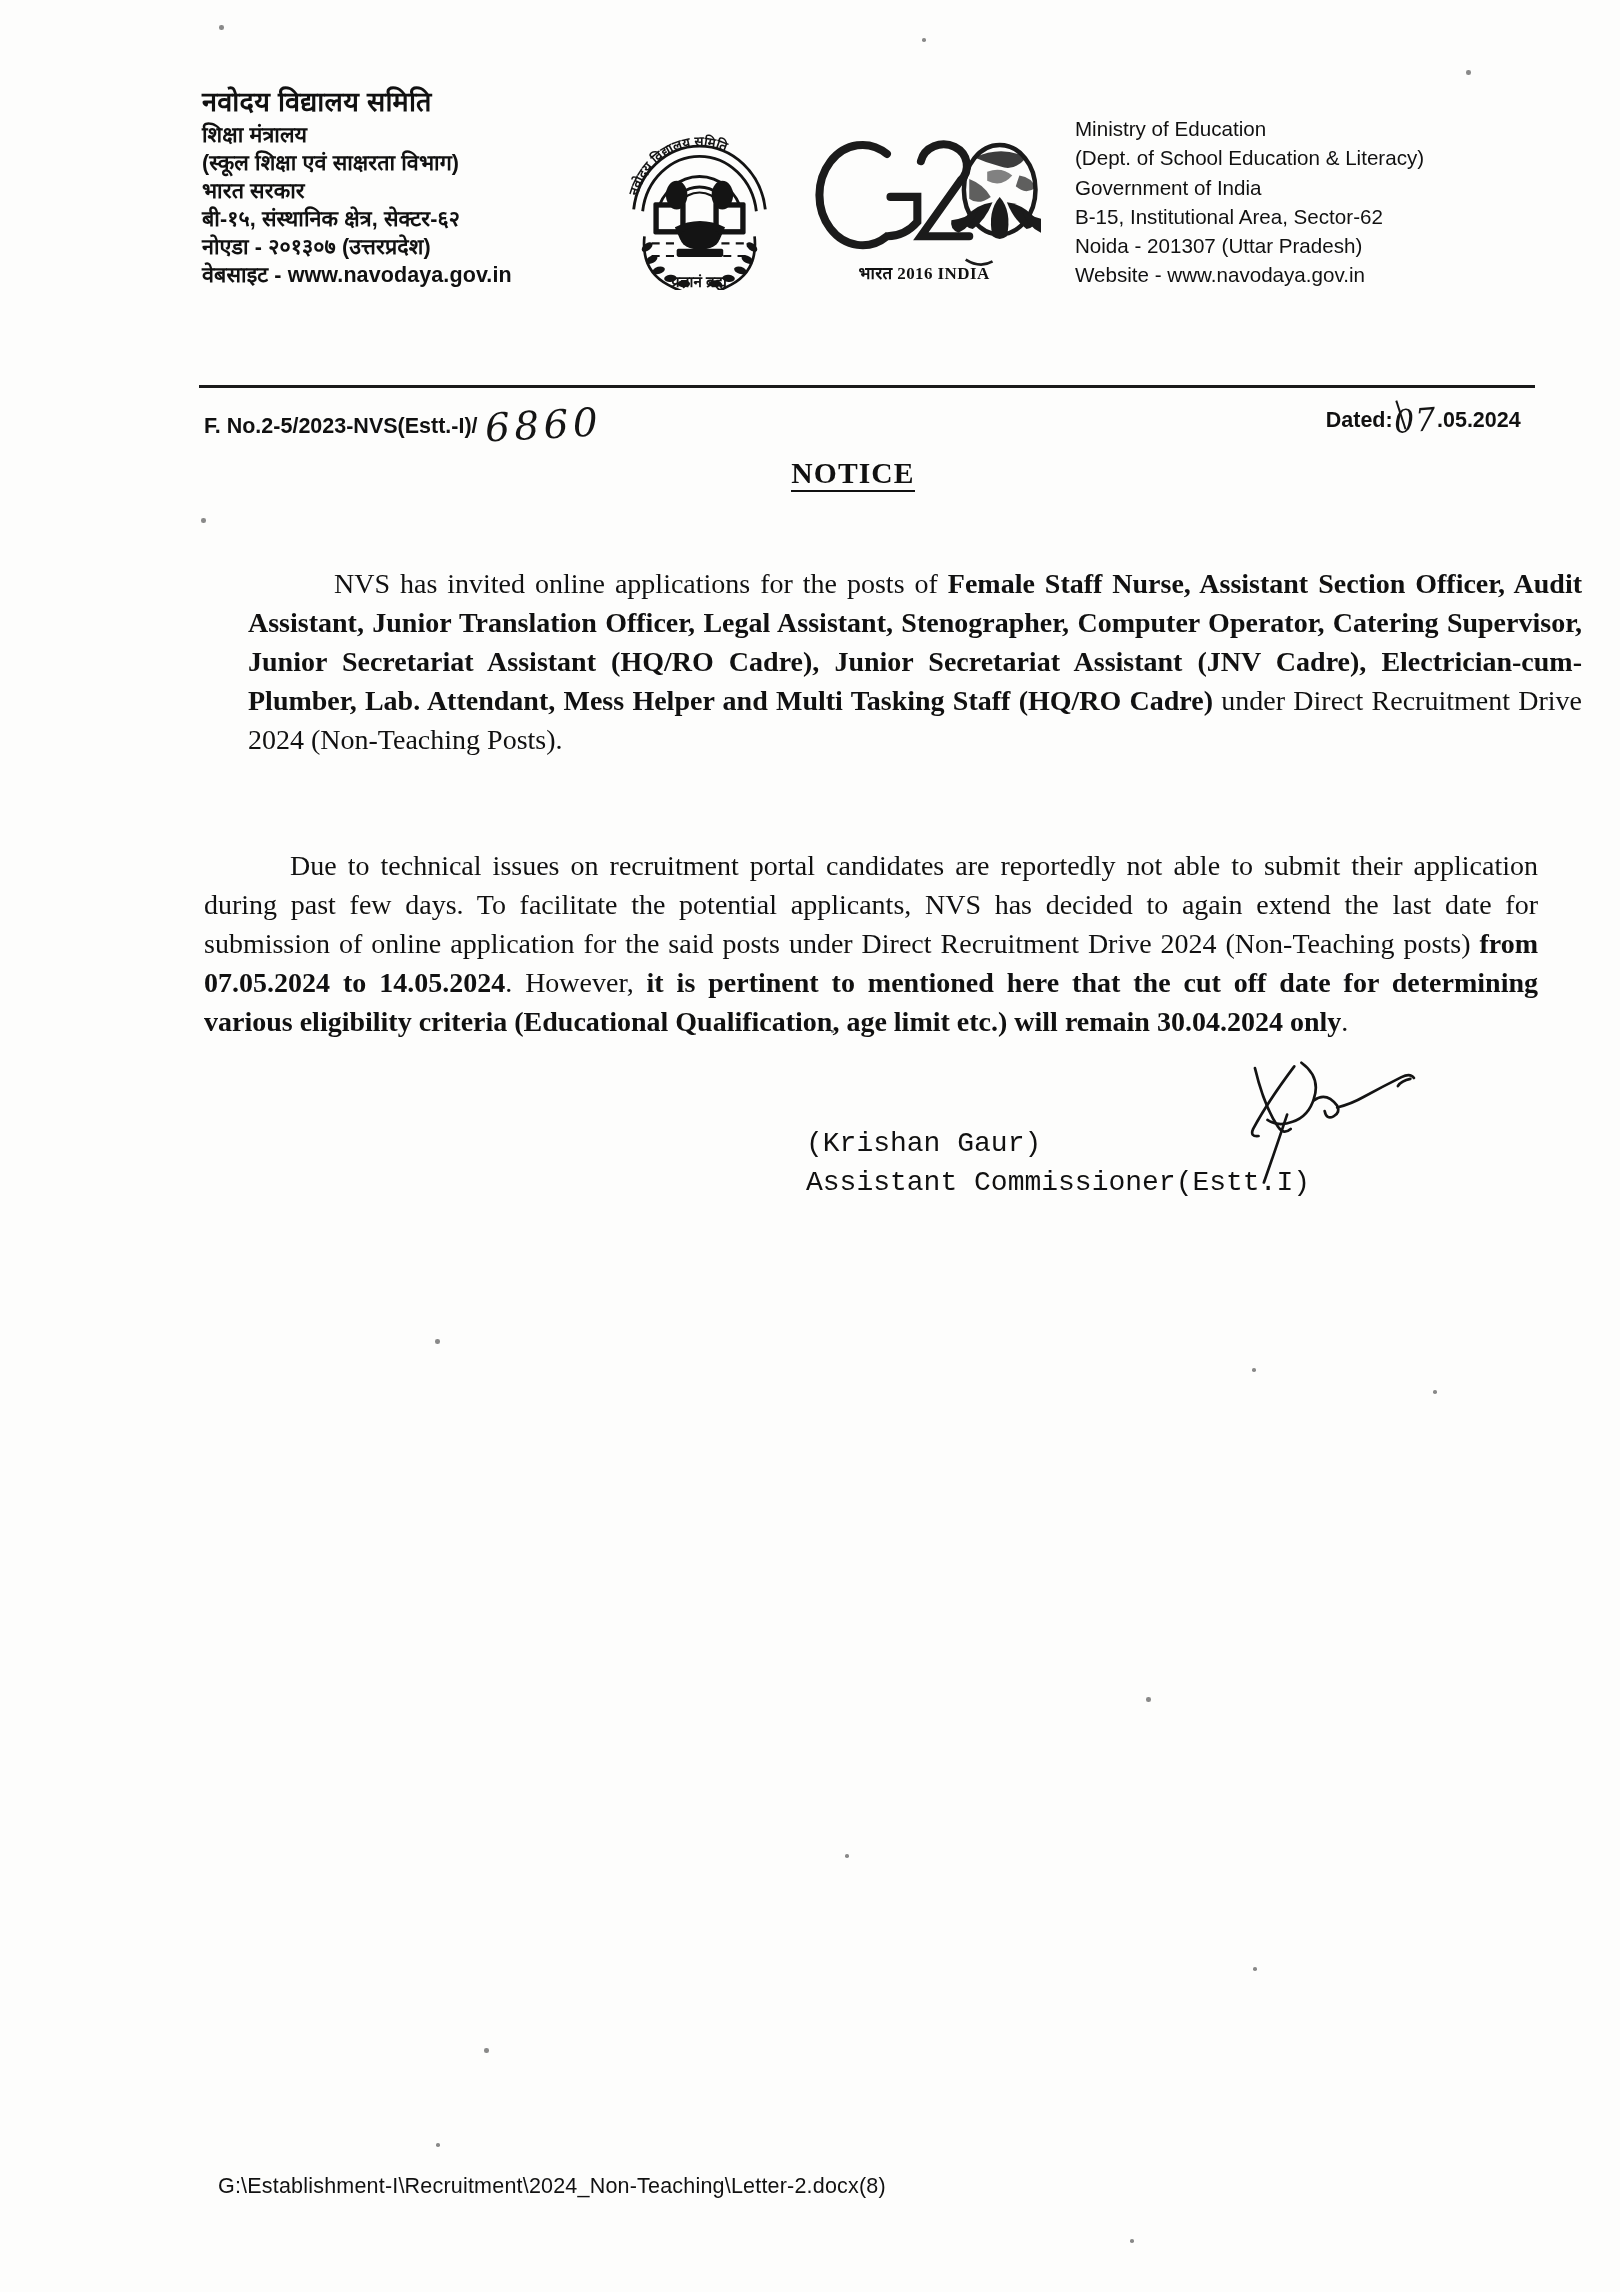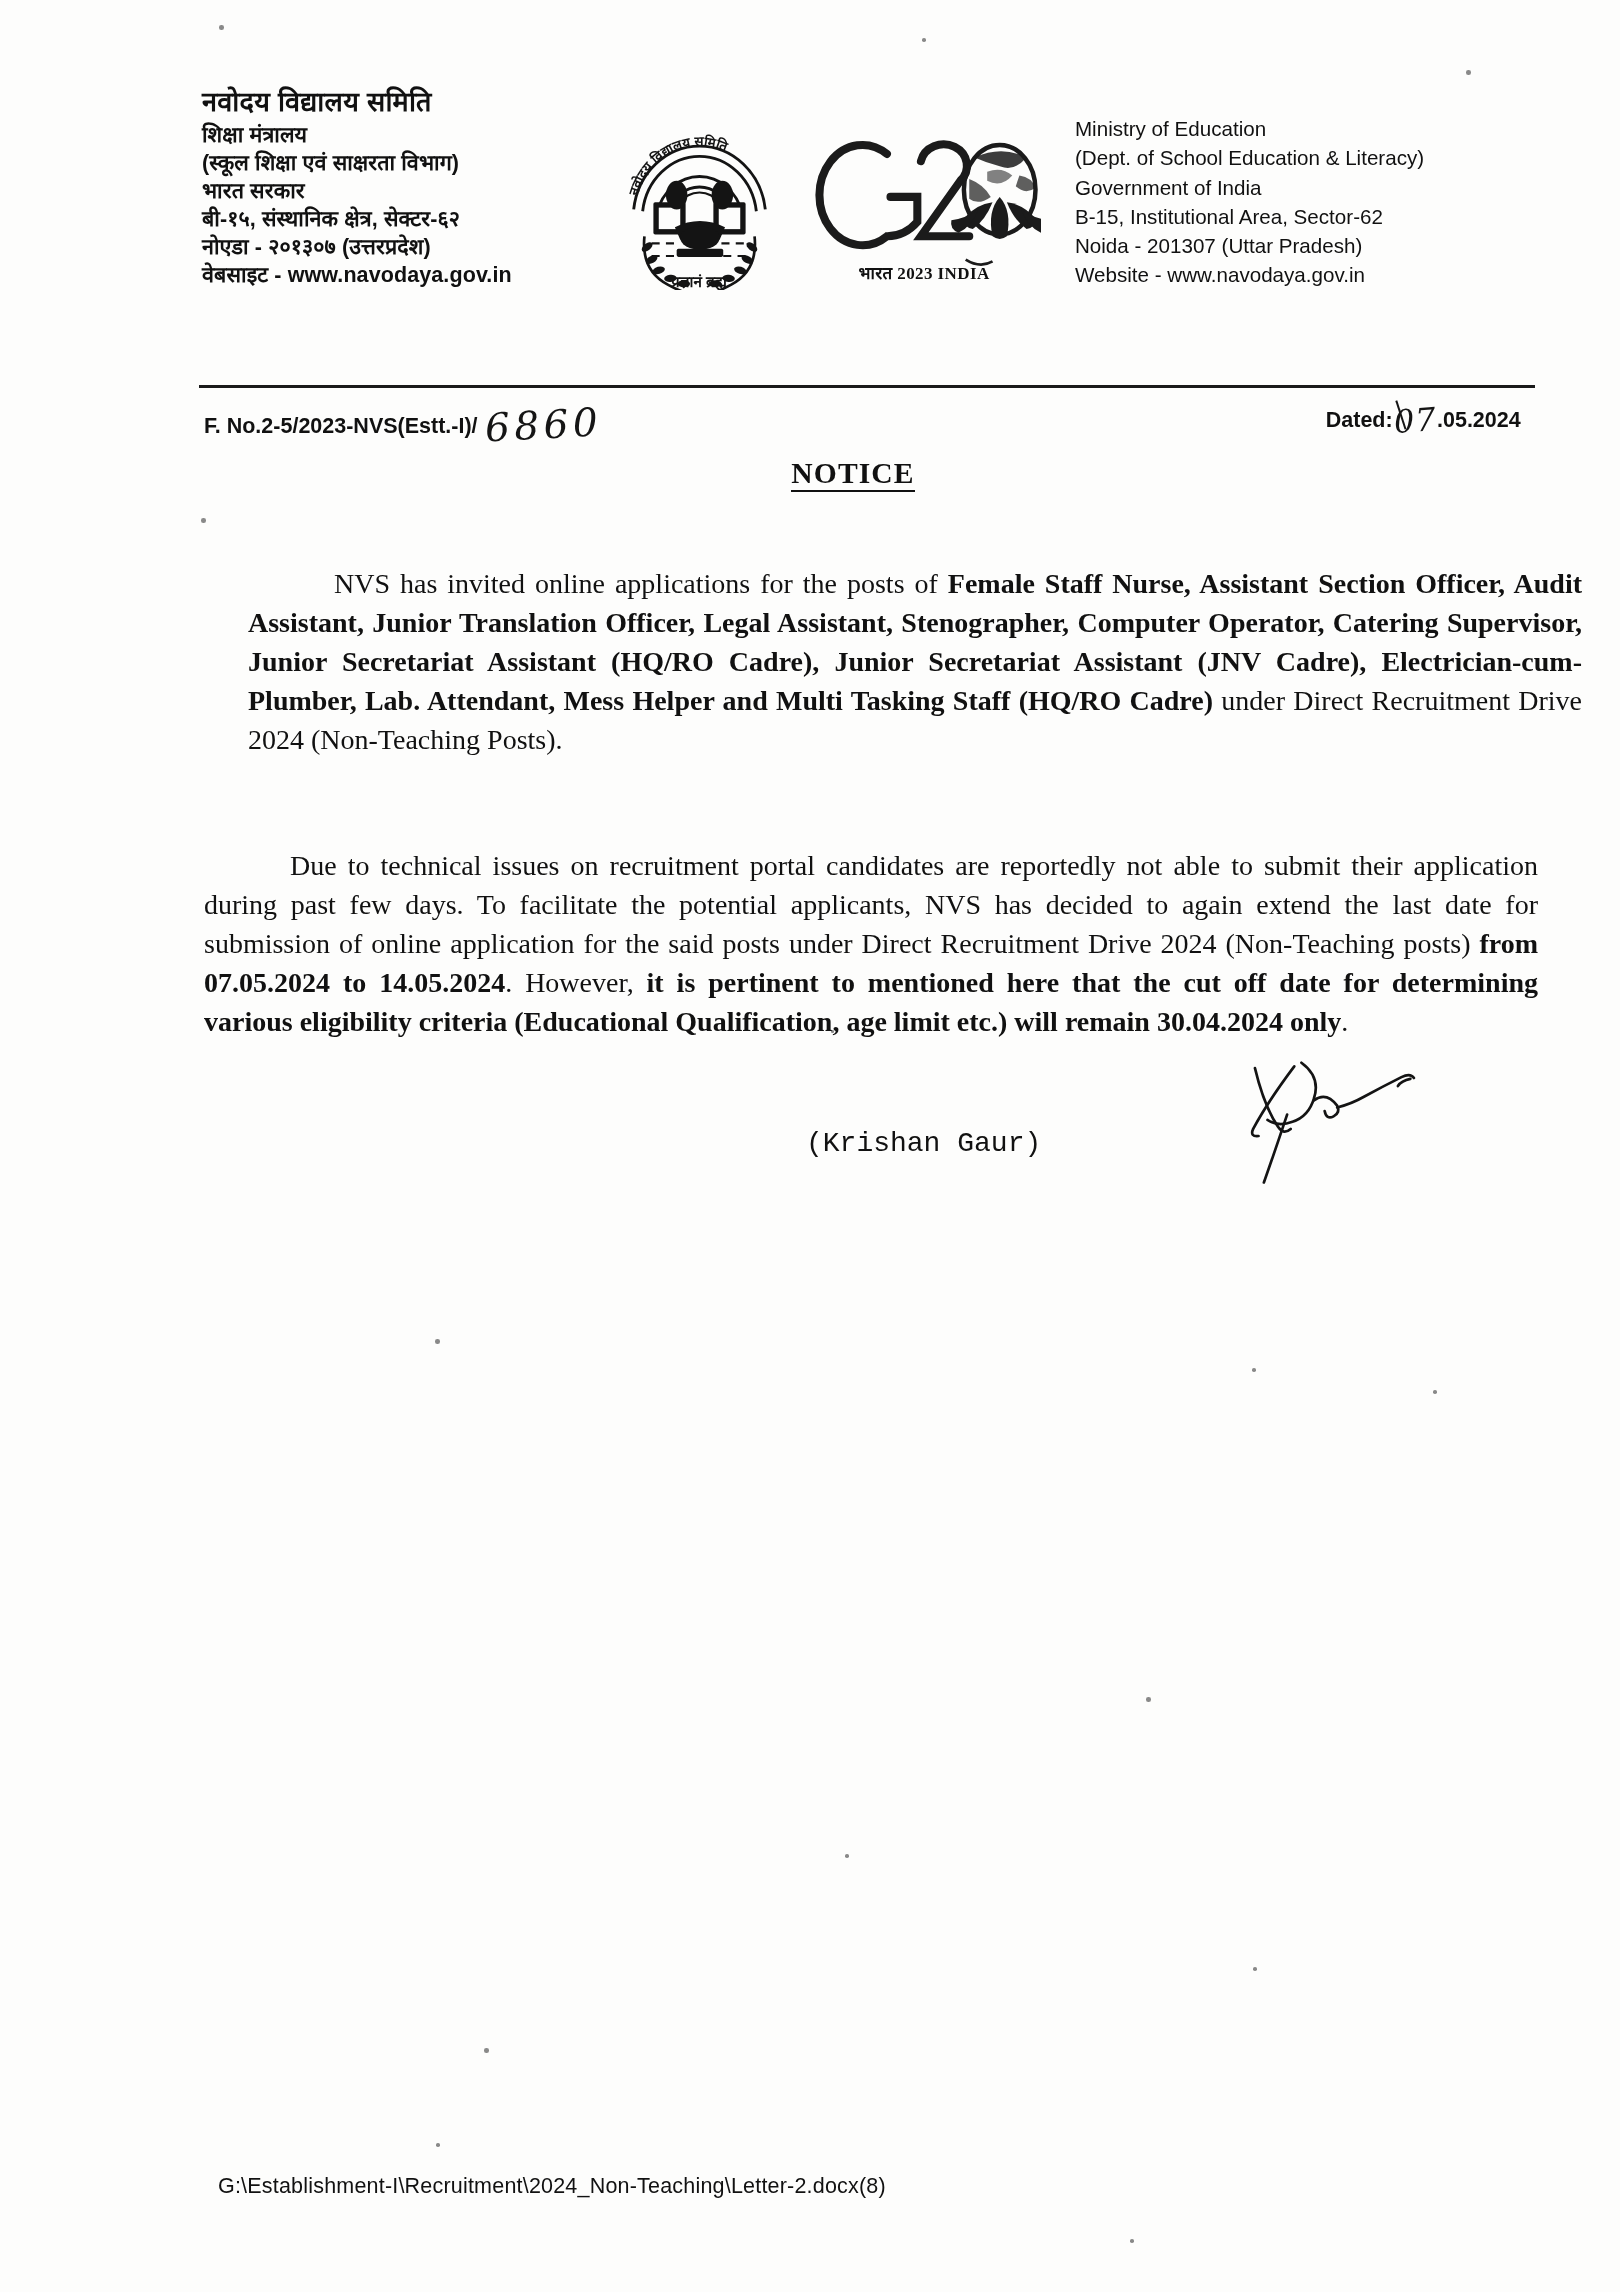--- a/index.html
+++ b/index.html
@@ -319,21 +319,21 @@
           <g fill="#1b1b1b">
             <path d="M214 106 q14 16 8 44 q-8 6 -16 0 q-6 -28 8 -44 z"></path>
             <path d="M206 112 q-8 20 -22 30 q-10 -2 -10 -12 q14 -16 32 -18 z"></path>
             <path d="M222 112 q8 20 22 30 q10 -2 10 -12 q-14 -16 -32 -18 z"></path>
             <path d="M190 120 q-14 10 -30 12 q-2 10 8 14 q16 -8 22 -26 z"></path>
             <path d="M238 120 q14 10 30 12 q2 10 -8 14 q-16 -8 -22 -26 z"></path>
           </g>
         </g>
         <path d="M176 176 q16 10 30 2" fill="none" stroke="#1b1b1b" stroke-width="3"></path>
       </svg>
-      <div class="g20-caption">भारत 2023 INDIA</div>
+      <div class="g20-caption">भारत 2016 INDIA</div>
     </div>
 
     <div class="lh-eng">
       <div class="en">Ministry of Education</div>
       <div class="en">(Dept. of School Education &amp; Literacy)</div>
       <div class="en">Government of India</div>
       <div class="en">B-15, Institutional Area, Sector-62</div>
       <div class="en">Noida - 201307 (Uttar Pradesh)</div>
       <div class="en">Website - www.navodaya.gov.in</div>
     </div>
@@ -372,20 +372,21 @@
         <path d="M52 8 q10 42 26 66 q6 9 14 2"></path>
         <path d="M96 6 q-30 40 -46 70 q-4 9 6 8"></path>
         <path d="M104 2 q22 16 14 40 q-6 20 -24 26 q-16 6 -28 -2"></path>
         <path d="M118 44 q14 -10 26 6 q4 8 -4 12 q-8 4 -10 -6"></path>
         <path d="M144 52 q16 -4 30 -12 q22 -12 42 -22 q10 -5 14 1"></path>
         <path d="M226 20 q-10 2 -14 8"></path>
         <path d="M88 60 q-14 42 -26 76"></path>
       </g>
     </svg>
     <div class="sig-name">(Krishan Gaur)</div>
+    <div class="sig-title">Assistant Commissioner(Estt.I)</div>
   </div>
 
   <div class="footer">G:\Establishment-I\Recruitment\2024_Non-Teaching\Letter-2.docx(8)</div>
 
   <div class="speck" style="left:219px;top:25px;width:4.5px;height:4.5px;"></div>
   <div class="speck" style="left:922px;top:38px;width:3.6px;height:3.6px;"></div>
   <div class="speck" style="left:1466px;top:70px;width:4.5px;height:4.5px;"></div>
   <div class="speck" style="left:201px;top:518px;width:4.5px;height:4.5px;"></div>
   <div class="speck" style="left:435px;top:1339px;width:4.5px;height:4.5px;"></div>
   <div class="speck" style="left:1252px;top:1368px;width:3.6px;height:3.6px;"></div>

